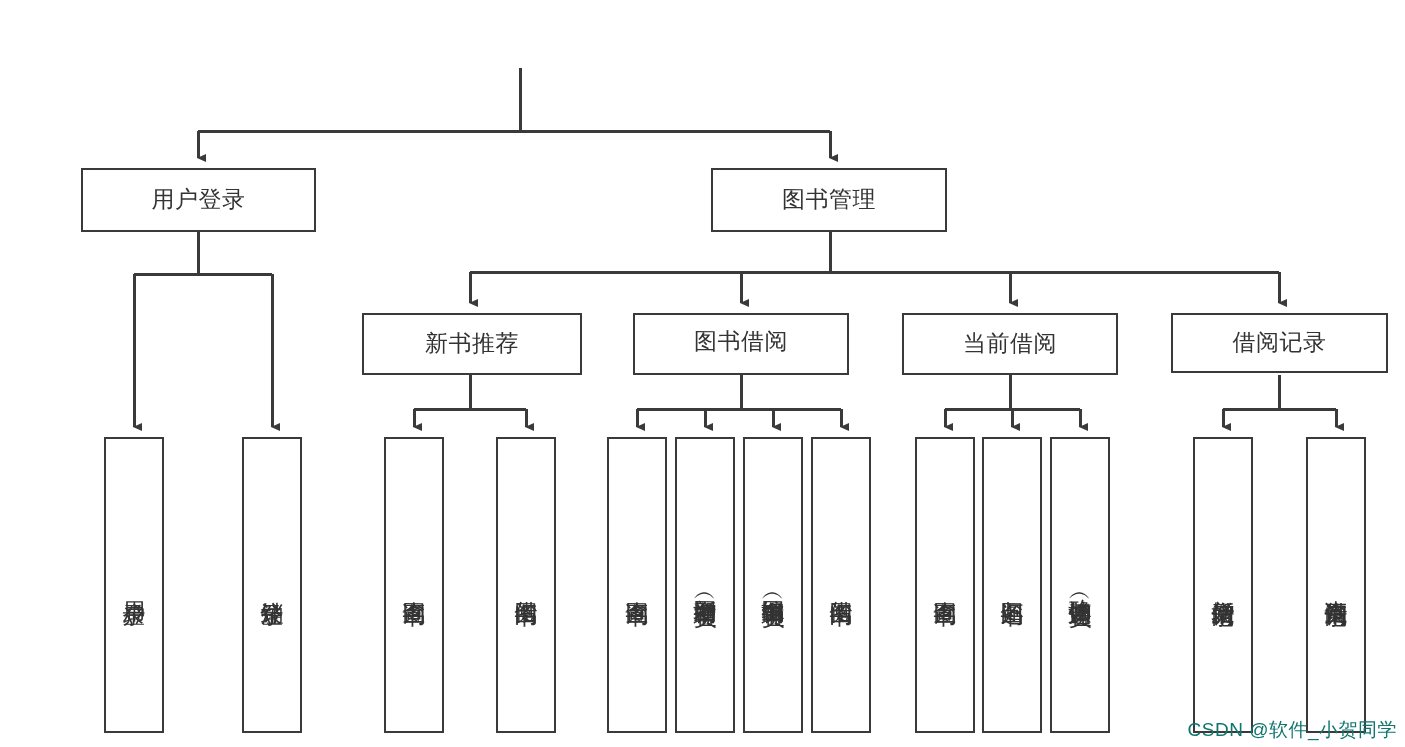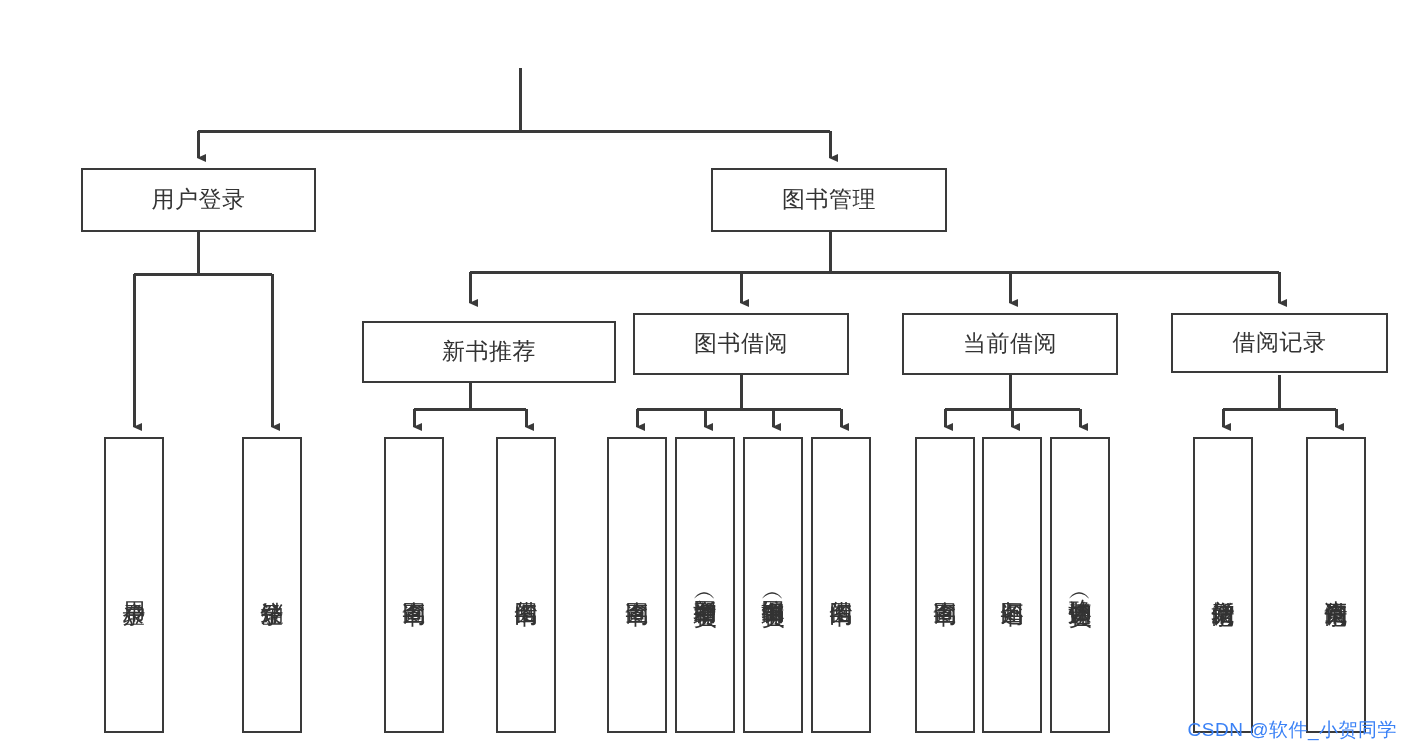--- a/index.html
+++ b/index.html
@@ -61,21 +61,21 @@
     line-height: 1.08;
     letter-spacing: 1px;
     max-height: 272px;
     white-space: normal;
   }
   #watermark {
     position: absolute;
     right: 8px;
     bottom: 4px;
     font-size: 19px;
-    color: #3b82f6;
+    color: #0f766e;
     letter-spacing: 0.5px;
     z-index: 3;
     user-select: none;
     white-space: nowrap;
   }
 </style>
 </head>
 <body>
 
 <div id="diagram-root">
@@ -131,24 +131,24 @@
   </svg>
 
 
   <div class="node horizontal" style="left:81px; top:168px; width:235px; height:64px;">
     <span class="node-label">用户登录</span>
   </div>
   <div class="node horizontal" style="left:711px; top:168px; width:236px; height:64px;">
     <span class="node-label">图书管理</span>
   </div>
 
-  <div class="node horizontal" style="left:362px; top:321px; width:254px; height:62px;">
+  <div class="node horizontal" style="left:362px; top:313px; width:220px; height:62px;">
     <span class="node-label">新书推荐</span>
   </div>
-  <div class="node horizontal" style="left:633px; top:313px; width:216px; height:62px;">
+  <div class="node horizontal" style="left:633px; top:313px; width:216px; height:62px;font-family:Liberation Mono, monospace;">
     <span class="node-label">图书借阅</span>
   </div>
   <div class="node horizontal" style="left:902px; top:313px; width:216px; height:62px;text-align:right;">
     <span class="node-label">当前借阅</span>
   </div>
   <div class="node horizontal" style="left:1171px; top:313px; width:217px; height:60px;">
     <span class="node-label">借阅记录</span>
   </div>
 
   <div class="node leaf" style="left:104px; top:437px; width:60px; height:296px;">

